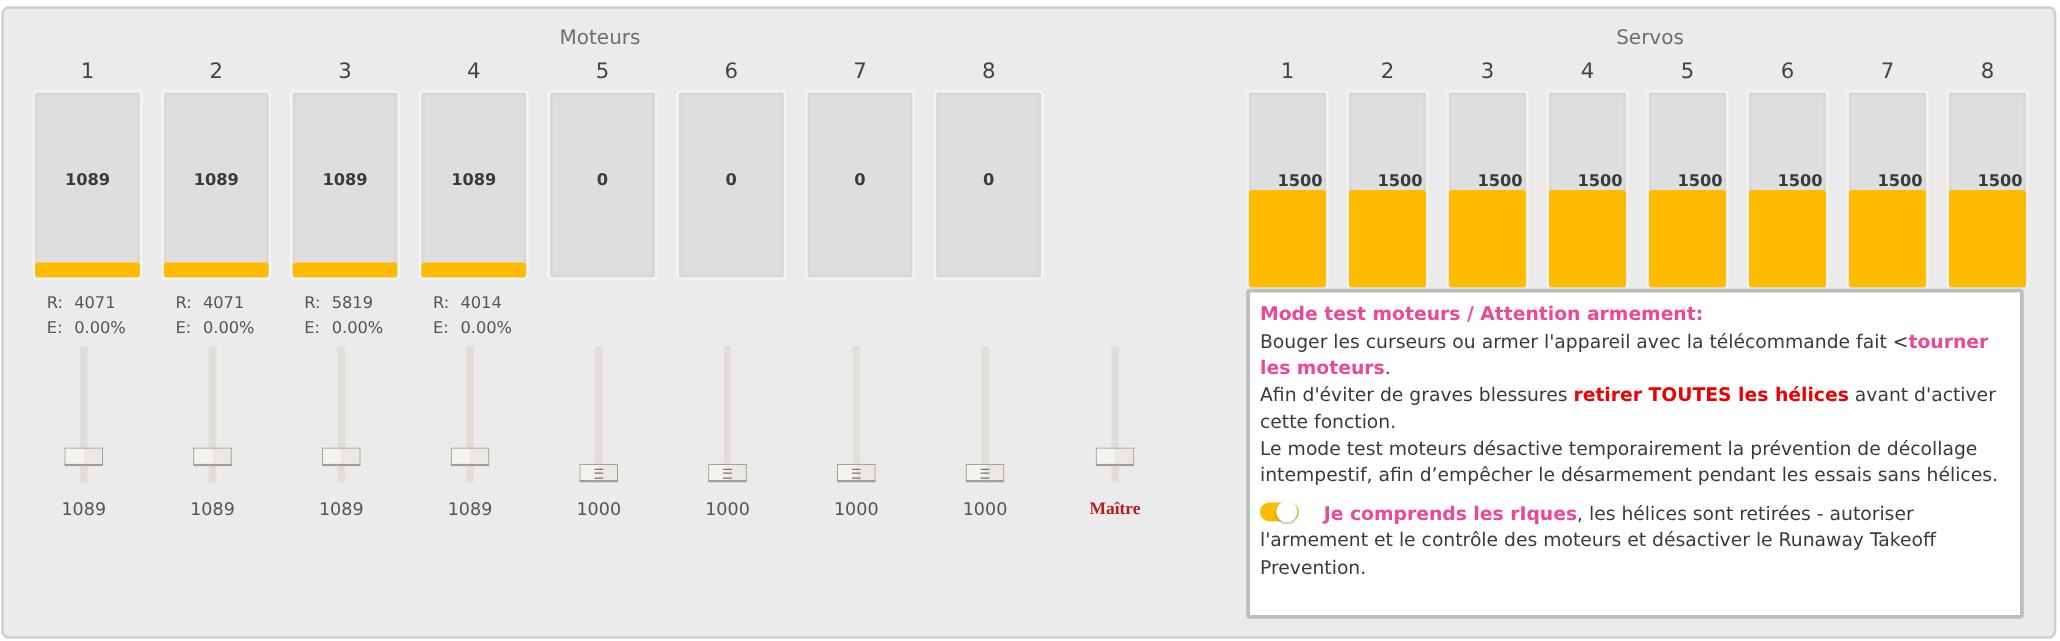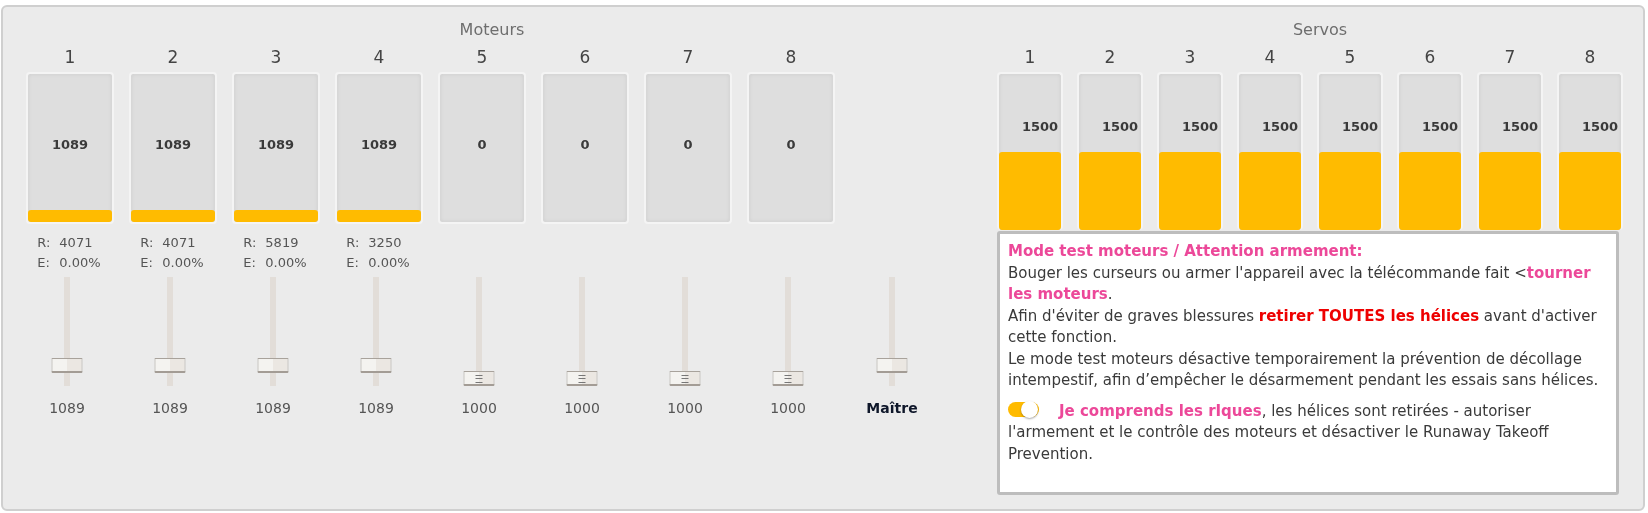--- a/index.html
+++ b/index.html
@@ -25,21 +25,21 @@
   }
   .meter .fill {
     position: absolute; left: 0; right: 0; bottom: 0;
     background: #ffbb00; border-radius: 3px;
   }
   .meter .val {
     position: absolute; left: 0; right: 0; text-align: center;
     font-size: 13px; font-weight: bold; color: #3a3a3a;
   }
   .motor .val { top: 63px; }
-  .servo .val { top: 45px; margin-left: 20px; }
+  .servo .val { top: 64px; margin-left: 20px; }
   .telemetry {
     position: absolute; top: 233px; font-size: 13px; color: #555; line-height: 20px;
     transform: translateX(-50%); white-space: nowrap;
   }
   .telemetry .k { display: inline-block; width: 22px; }
   .track {
     position: absolute; top: 277px; width: 6px; height: 109px; background: #e2ddd8;
     transform: translateX(-50%);
   }
   .thumb {
@@ -52,21 +52,21 @@
     content: ""; position: absolute; left: 11px; top: 3px; width: 7px; height: 6px;
     border-top: 1px solid #777; border-bottom: 1px solid #777;
   }
   .thumb.grip::before {
     content: ""; position: absolute; left: 11px; top: 6px; width: 7px; height: 1px; background: #777;
   }
   .slider-val {
     position: absolute; top: 400px; font-size: 14px; color: #555;
     transform: translateX(-50%); white-space: nowrap;
   }
-  .slider-val.master { font-weight: bold; color: #0f172a; }
+  .slider-val.master { font-weight: bold; color: #b91c1c; font-family: Liberation Serif, serif; }
   .warning {
     position: absolute; left: 997px; top: 231px; width: 622px; height: 264px;
     background: #ffffff; border: 3px solid #bdbdbd; border-radius: 3px;
     padding: 7px 8px 0 8px; font-size: 15px; line-height: 21.5px; color: #3a3a3a;
   }
   .warning b { color: #ec4899; }
   .warning .red { color: #ee0000; font-weight: bold; }
   .warning .para-gap { height: 9px; }
   .toggle {
     display: inline-block; vertical-align: middle; position: relative;
@@ -76,21 +76,21 @@
     position: absolute; right: 1px; top: -1px; width: 17px; height: 17px; border-radius: 50%;
     background: #fff; box-shadow: 0 1px 2px rgba(0,0,0,0.35);
   }
 </style>
 </head>
 <body>
 
 <div class="panel"></div>
 
 <div id="root">
-    <div class="section-title" style="left: 492px;">Moteurs</div>
+    <div class="section-title" style="left: 480px;">Moteurs</div>
     <div class="section-title" style="left: 1320px;">Servos</div>
     <div class="col-num" style="left: 70px;">1</div>
     <div class="meter motor" style="left: 26px; width: 88px;">
       <div class="fill" style="height: 8%;"></div>
       <div class="val">1089</div>
     </div>
     <div class="telemetry" style="left: 69px;">
       <div><span class="k">R:</span><span>4071</span></div>
       <div><span class="k">E:</span><span>0.00%</span></div>
     </div>
@@ -120,21 +120,21 @@
     </div>
     <div class="track" style="left: 273px;"></div>
     <div class="thumb" style="left: 273px; top: 358.38px;"></div>
     <div class="slider-val" style="left: 273px;">1089</div>
     <div class="col-num" style="left: 379px;">4</div>
     <div class="meter motor" style="left: 335px; width: 88px;">
       <div class="fill" style="height: 8%;"></div>
       <div class="val">1089</div>
     </div>
     <div class="telemetry" style="left: 378px;">
-      <div><span class="k">R:</span><span>3250</span></div>
+      <div><span class="k">R:</span><span>4014</span></div>
       <div><span class="k">E:</span><span>0.00%</span></div>
     </div>
     <div class="track" style="left: 376px;"></div>
     <div class="thumb" style="left: 376px; top: 358.38px;"></div>
     <div class="slider-val" style="left: 376px;">1089</div>
     <div class="col-num" style="left: 482px;">5</div>
     <div class="meter motor" style="left: 438px; width: 88px;">
       <div class="fill" style="height: 0%;"></div>
       <div class="val">0</div>
     </div>

